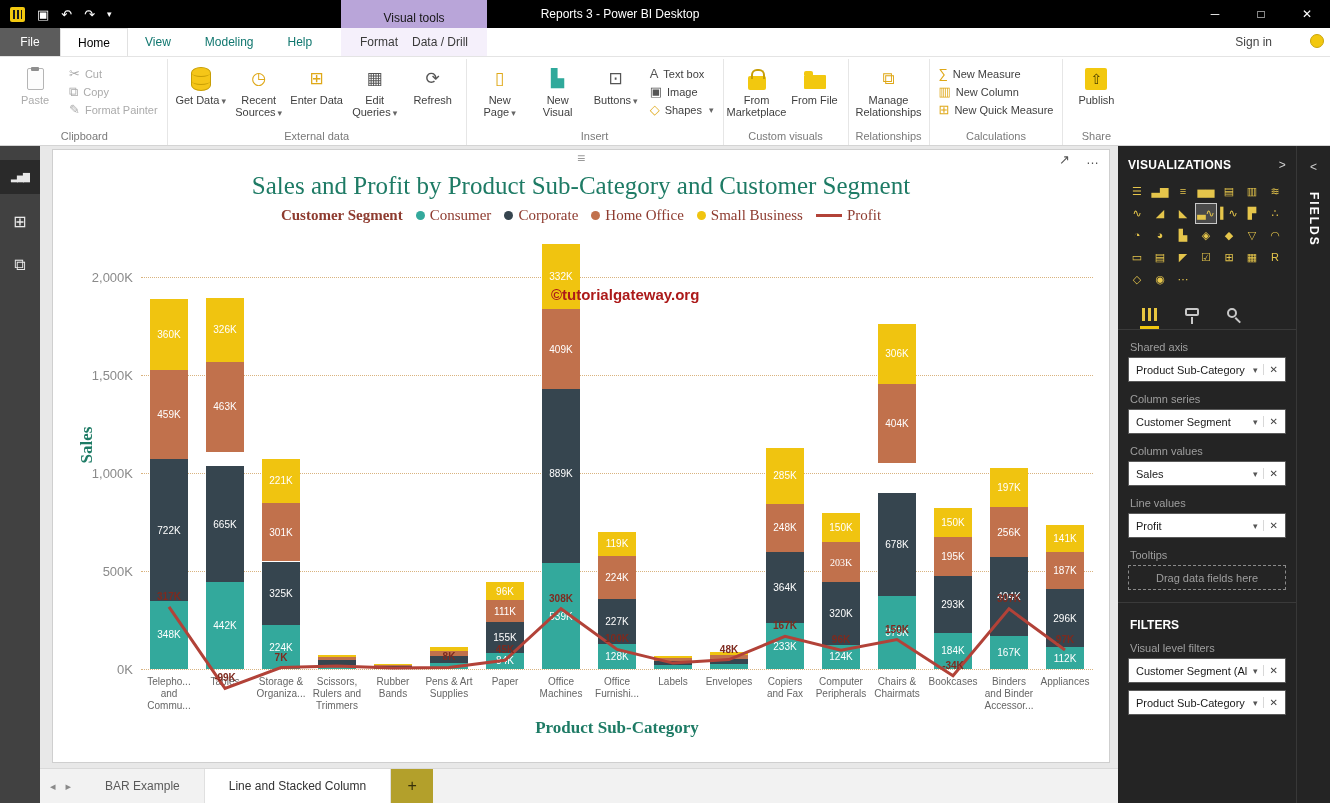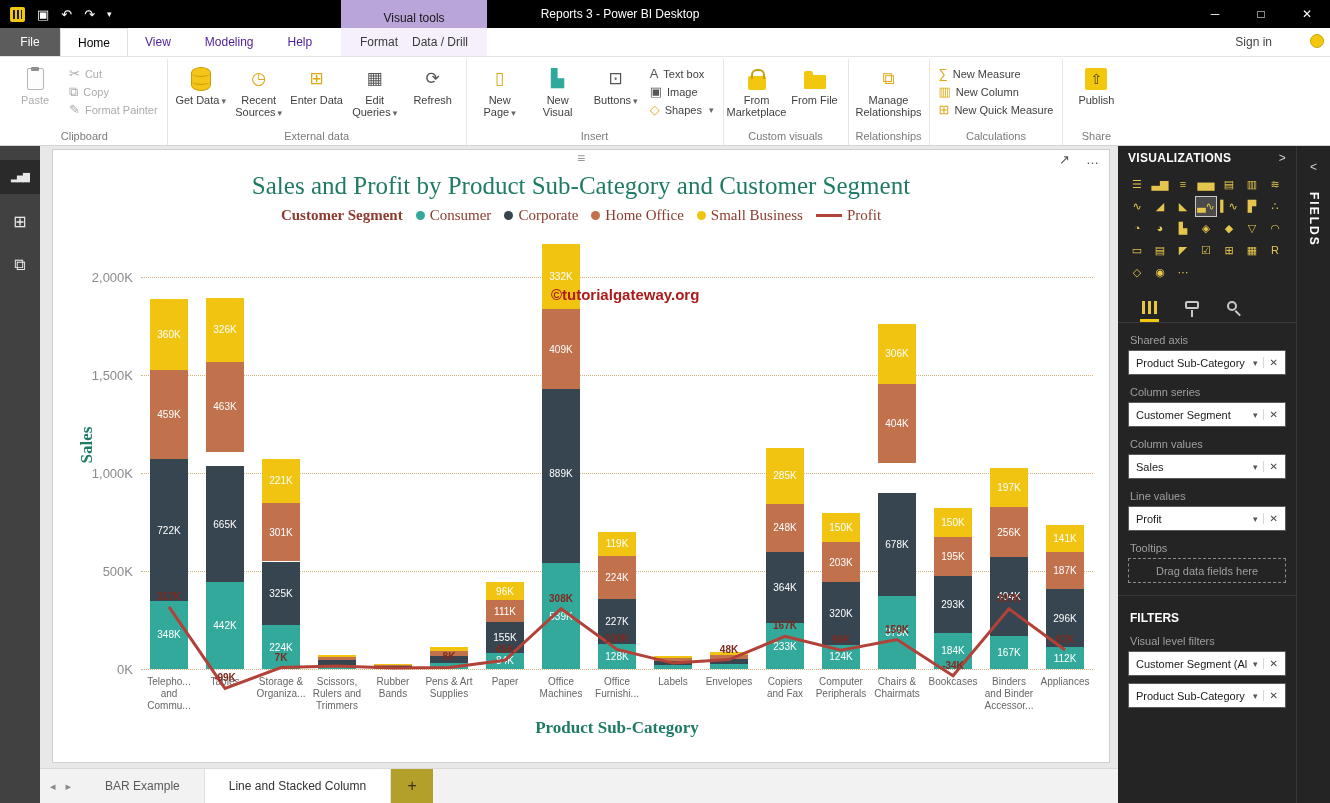--- a/index.html
+++ b/index.html
@@ -13,21 +13,21 @@
 .app-icon::after{content:"";position:absolute;inset:3px;background:repeating-linear-gradient(90deg,#1a1a1a 0 2px,transparent 2px 4px)}
 .tb-glyph{color:#fff;font-size:13px;line-height:1}
 .context-tab-top{position:absolute;left:341px;top:0;width:146px;height:36px;background:#b9a5d9;color:#161616;display:flex;align-items:center;justify-content:center;font-size:12px}
 .tb-title{position:absolute;left:490px;width:260px;text-align:center;font-size:12px;color:#fff}
 .tb-buttons{margin-left:auto;display:flex;height:28px}
 .tb-btn{width:46px;display:flex;align-items:center;justify-content:center;font-size:12px;color:#fff}
 
 
 .tabrow{height:29px;background:#fff;border-bottom:1px solid #e4e4e4;display:flex;align-items:stretch;position:relative;font-size:12px}
 .tab-file{width:60px;background:#5c5c5c;color:#fff;display:flex;align-items:center;justify-content:center}
-.rtab{padding:0 17px;display:flex;align-items:center;color:#4c1d95}
+.rtab{padding:0 17px;display:flex;align-items:center;color:#0f766e}
 .rtab.active{background:#fff;border:1px solid #e1e1e1;border-bottom:none;color:#000}
 .context-zone{position:absolute;left:341px;width:146px;top:0;bottom:0;background:#f5f0fb;display:flex;align-items:center;justify-content:center;gap:14px;color:#3a3a3a}
 .signin{position:absolute;right:58px;top:0;bottom:0;display:flex;align-items:center;color:#444}
 .feedback-dot{position:absolute;right:6px;top:6px;width:14px;height:14px;border-radius:50%;background:#f2c80f;border:1px solid #caa50a}
 
 
 .ribbon{height:89px;background:#fff;border-bottom:1px solid #d4d4d4;display:flex;padding:2px 2px 0 2px}
 .rgroup{display:flex;flex-direction:column;padding:0 5px;border-right:1px solid #e6e6e6}
 .rgroup-body{flex:1;display:flex;gap:2px;align-items:flex-start;padding-top:3px}
 .rgroup-caption{text-align:center;color:#7a7a7a;font-size:11px;height:17px;line-height:17px;white-space:nowrap}
@@ -88,21 +88,21 @@
 
 
 .pagetabs{height:35px;background:#f2f2f2;border-top:1px solid #d9d9d9;display:flex;align-items:stretch}
 .pt-nav{display:flex;align-items:center;color:#8a8a8a;padding:0 10px;gap:10px;font-size:11px}
 .ptab{display:flex;align-items:center;padding:0 24px;color:#5a5a5a;border-right:1px solid #e0e0e0;font-size:12px}
 .ptab.active{background:#fff;color:#333}
 .pt-add{width:42px;background:#b3a02b;color:#36300a;display:flex;align-items:center;justify-content:center;font-size:16px}
 
 
 .vizpanel{width:178px;background:#242424;color:#ddd;display:flex;flex-direction:column;font-size:11px;flex:none;overflow:hidden}
-.vp-header{display:flex;justify-content:space-between;align-items:center;padding:5px 10px 7px;color:#fff;font-weight:bold;font-size:12px;letter-spacing:.3px}
+.vp-header{display:flex;justify-content:space-between;align-items:center;padding:12px 10px 7px;color:#fff;font-weight:bold;font-size:12px;letter-spacing:.3px}
 .vp-chev{color:#cfcfcf;font-weight:normal}
 .vgrid{display:flex;flex-wrap:wrap;padding:2px 8px;gap:1px}
 .vicon{width:22px;height:21px;display:flex;align-items:center;justify-content:center;color:#e5c54b;font-size:11px;line-height:1}
 .vicon.selected{background:#4a4a4a;border:1px solid #c8c8c8}
 .vp-tabs{display:flex;gap:24px;padding:8px 0 0 22px;border-bottom:1px solid #3a3a3a;margin-top:4px}
 .vp-tab{padding:4px 2px 8px;display:flex;align-items:flex-end}
 .vp-tab.active{border-bottom:3px solid #f2c80f;padding-bottom:5px}
 .t-chart{display:inline-block;width:15px;height:13px;background:repeating-linear-gradient(90deg,#e8c63f 0 3px,transparent 3px 6px)}
 .t-roller{display:inline-block;width:14px;height:8px;border:2px solid #c8c8c8;border-radius:2px;position:relative;margin-bottom:5px}
 .t-roller::after{content:"";position:absolute;left:4px;top:7px;width:2px;height:7px;background:#c8c8c8}
@@ -486,21 +486,21 @@
             </div>
             <div class="seg" style="left: 625px; bottom: 165.495px; height: 55.818px; background: rgb(240, 196, 16);">
               <span>285K</span>
             </div>
             <div class="seg" style="left: 681px; bottom: 0px; height: 24.2857px; background: rgb(51, 169, 156);">
               <span>124K</span>
             </div>
             <div class="seg" style="left: 681px; bottom: 24.2857px; height: 62.6728px; background: rgb(54, 69, 79);">
               <span>320K</span>
             </div>
-            <div class="seg" style="left: 681px; bottom: 86.9585px; height: 39.7581px; background: rgb(193, 113, 76);">
+            <div class="seg" style="left: 681px; bottom: 86.9585px; height: 39.7581px; background: rgb(193, 113, 76); font-family: Liberation Serif, serif;">
               <span>203K</span>
             </div>
             <div class="seg" style="left: 681px; bottom: 126.717px; height: 29.3779px; background: rgb(240, 196, 16);">
               <span>150K</span>
             </div>
             <div class="seg" style="left: 737px; bottom: 0px; height: 73.4447px; background: rgb(51, 169, 156);">
               <span>375K</span>
             </div>
             <div class="seg" style="left: 737px; bottom: 73.4447px; height: 103px; background: rgb(54, 69, 79);">
               <span>678K</span>

